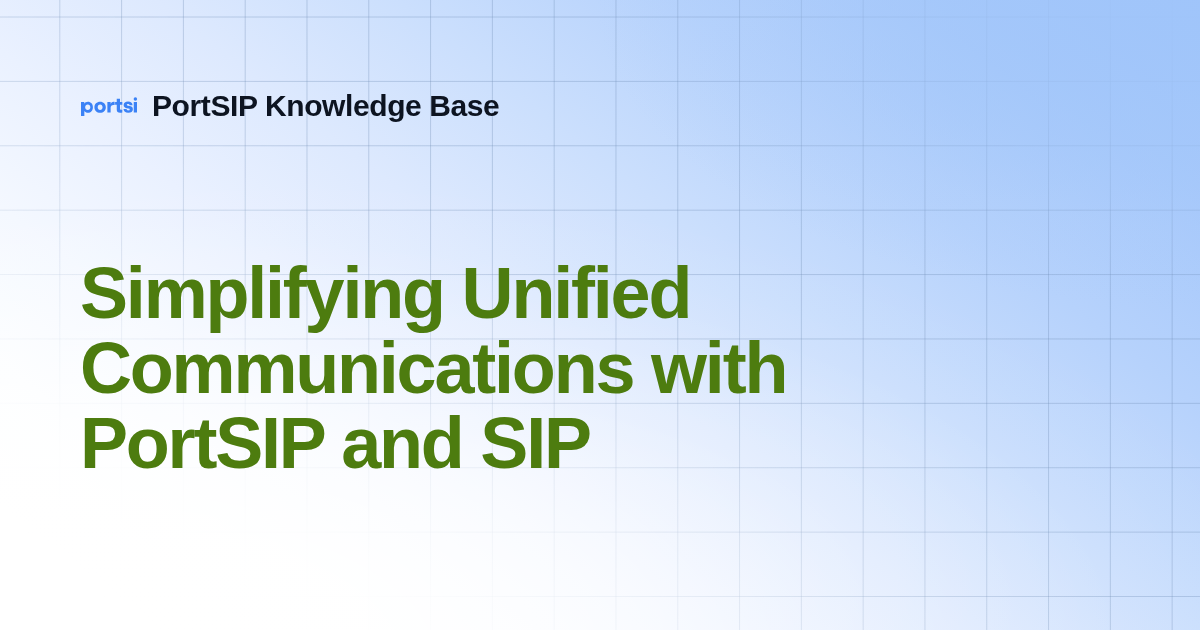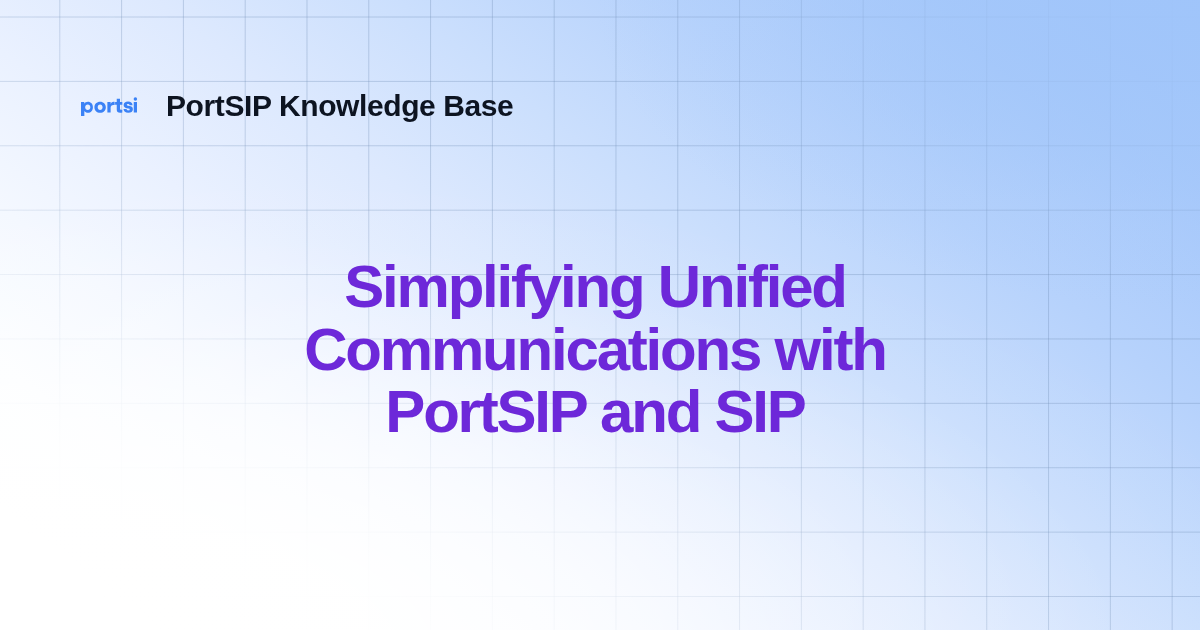--- a/index.html
+++ b/index.html
@@ -105,21 +105,21 @@
     padding: 0 80px;
     box-sizing: border-box;
   }
 
   .brand-row {
     position: absolute;
     left: 80px;
     top: 86px;
     display: flex;
     align-items: center;
-    gap: 28px;
+    gap: 14px;
     height: 40px;
   }
 
   .brand-logo {
     display: block;
     width: 58px;
     height: 19px;
     flex: none;
   }
 
@@ -131,26 +131,25 @@
     line-height: 1;
     white-space: nowrap;
   }
 
   .headline {
     position: absolute;
     left: 80px;
     top: 256px;
     width: 1030px;
     margin: 0;
-    font-size: 60px;
+    font-size: 72px;
     font-weight: bold;
     line-height: 1.045;
     letter-spacing: -2.2px;
-    color: #6d28d9;
-    text-align: center;
+    color: #4d7c0f;
   }
   .headline .ln { display: block; }
 </style>
 </head>
 <body>
 
 <div id="card">
 
   <div class="bg-gradient"></div>
   <div class="bg-grid"></div>

